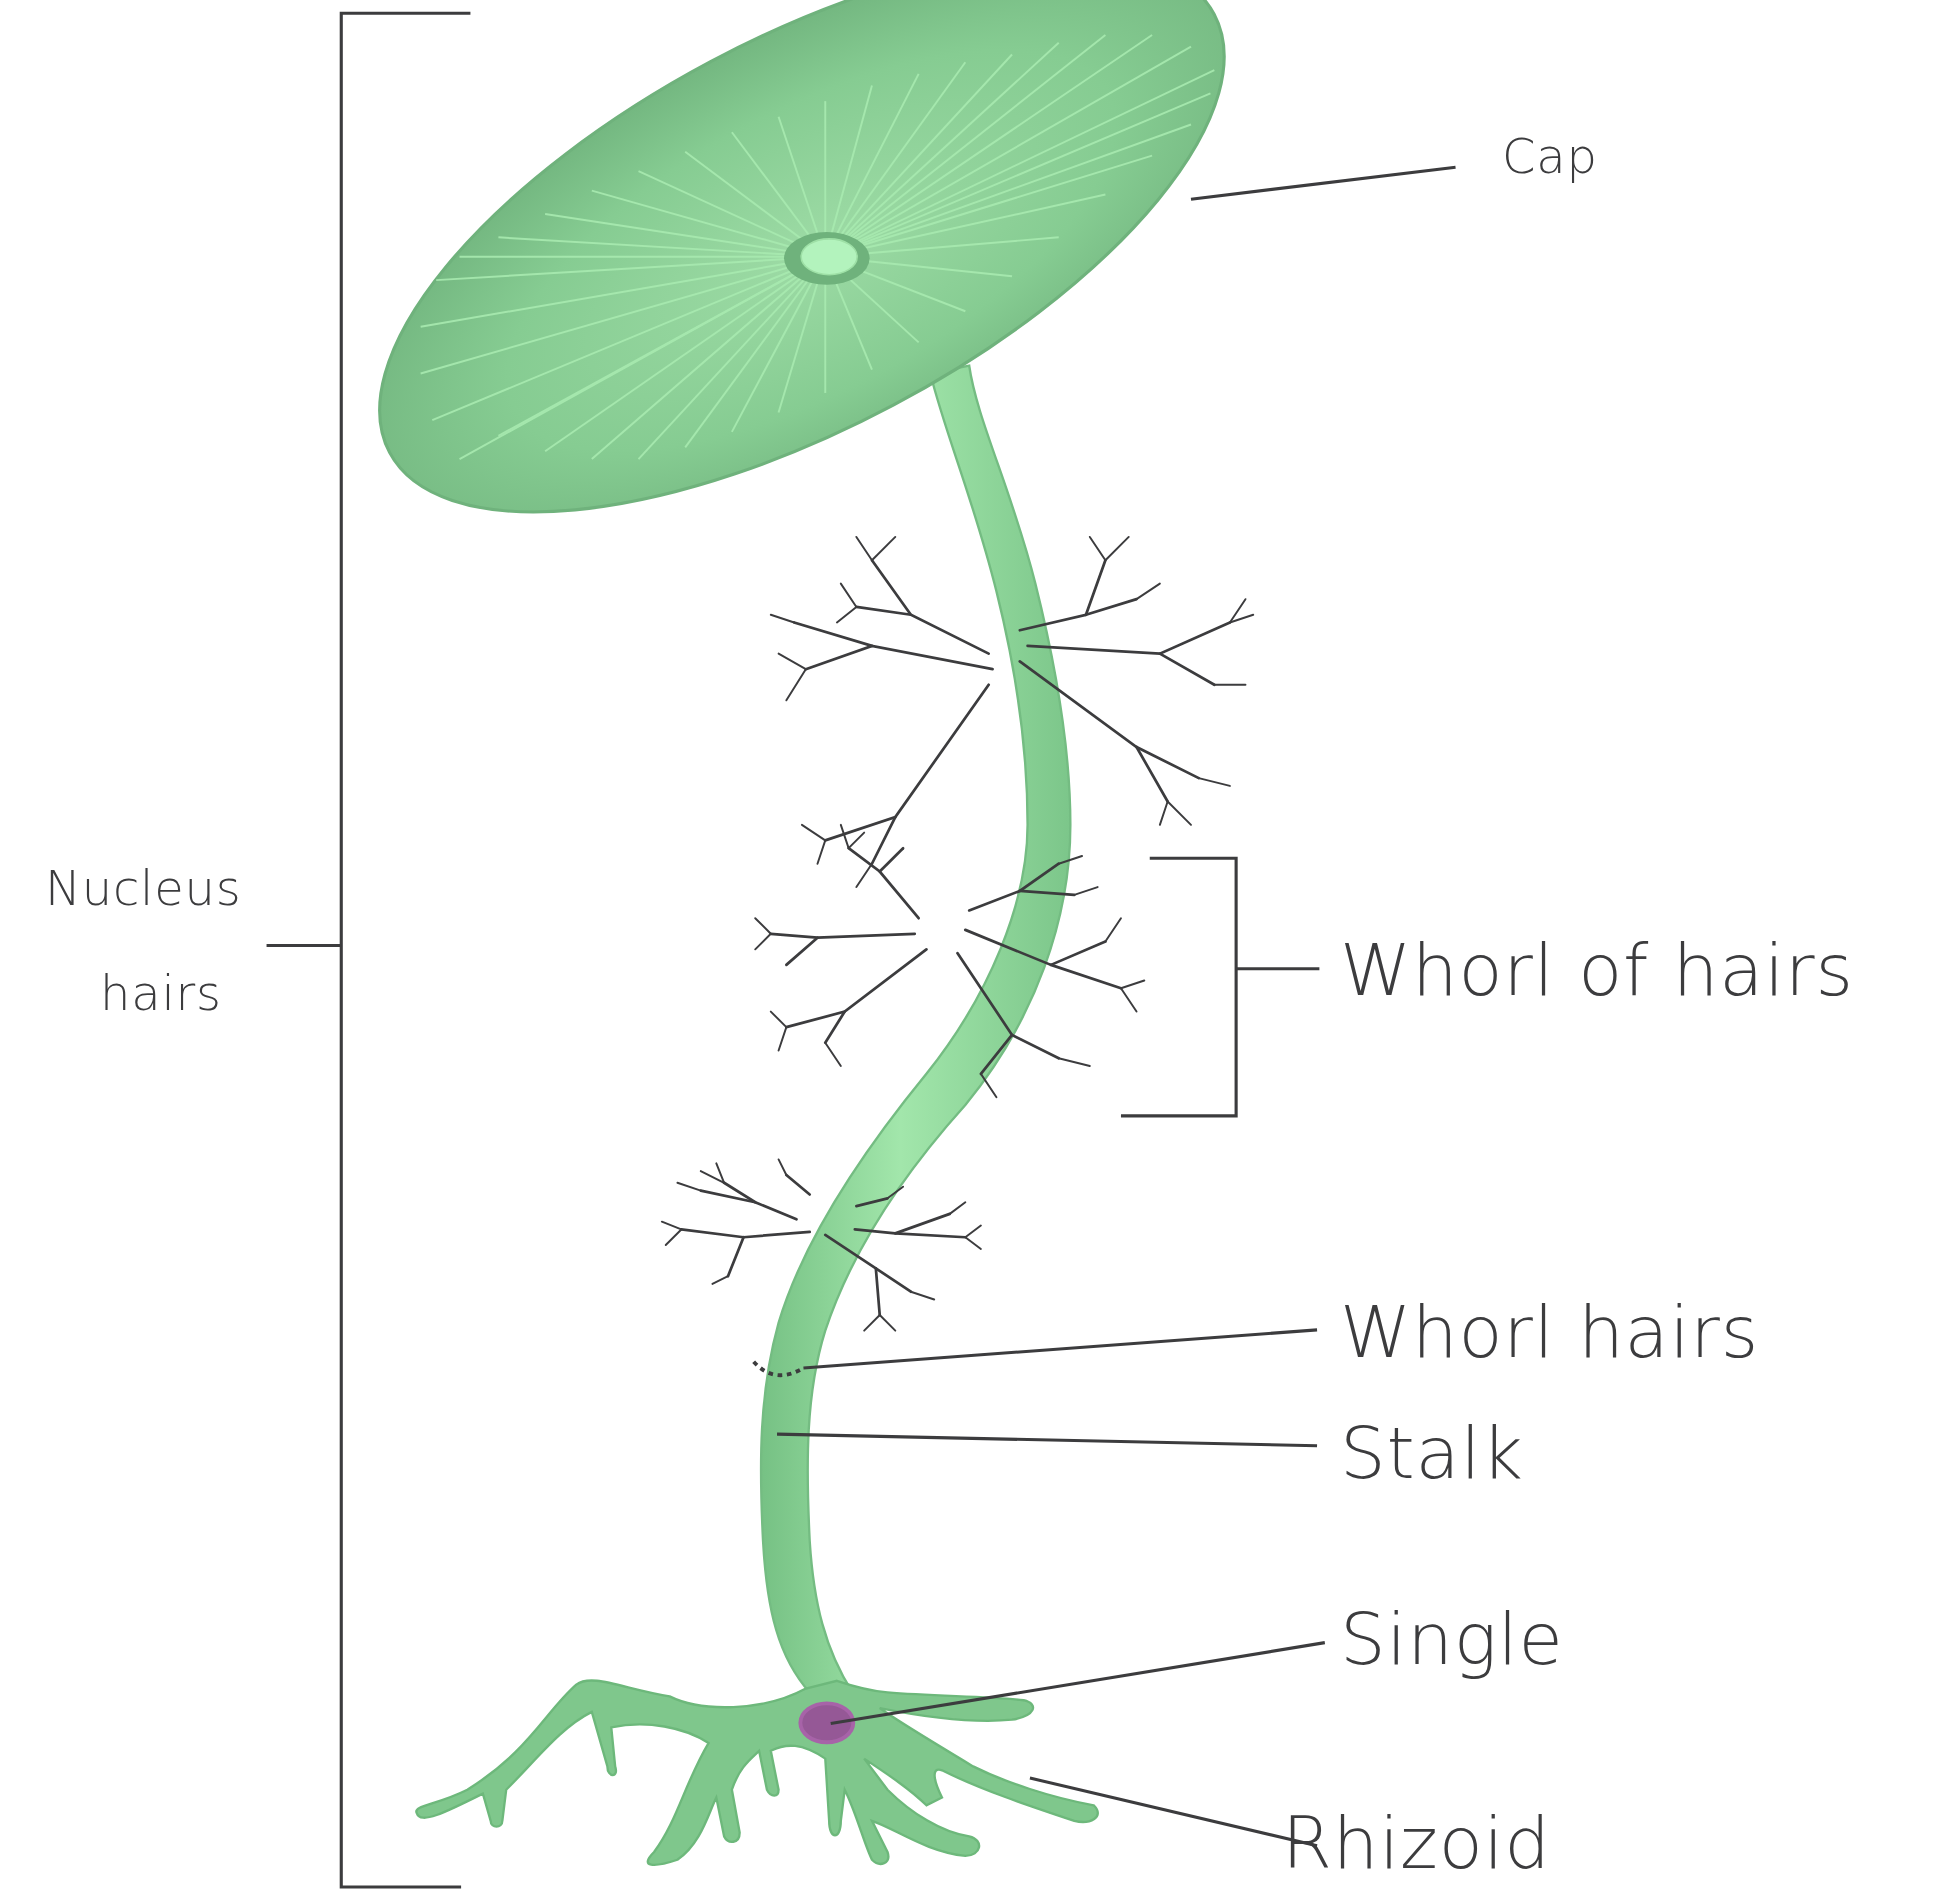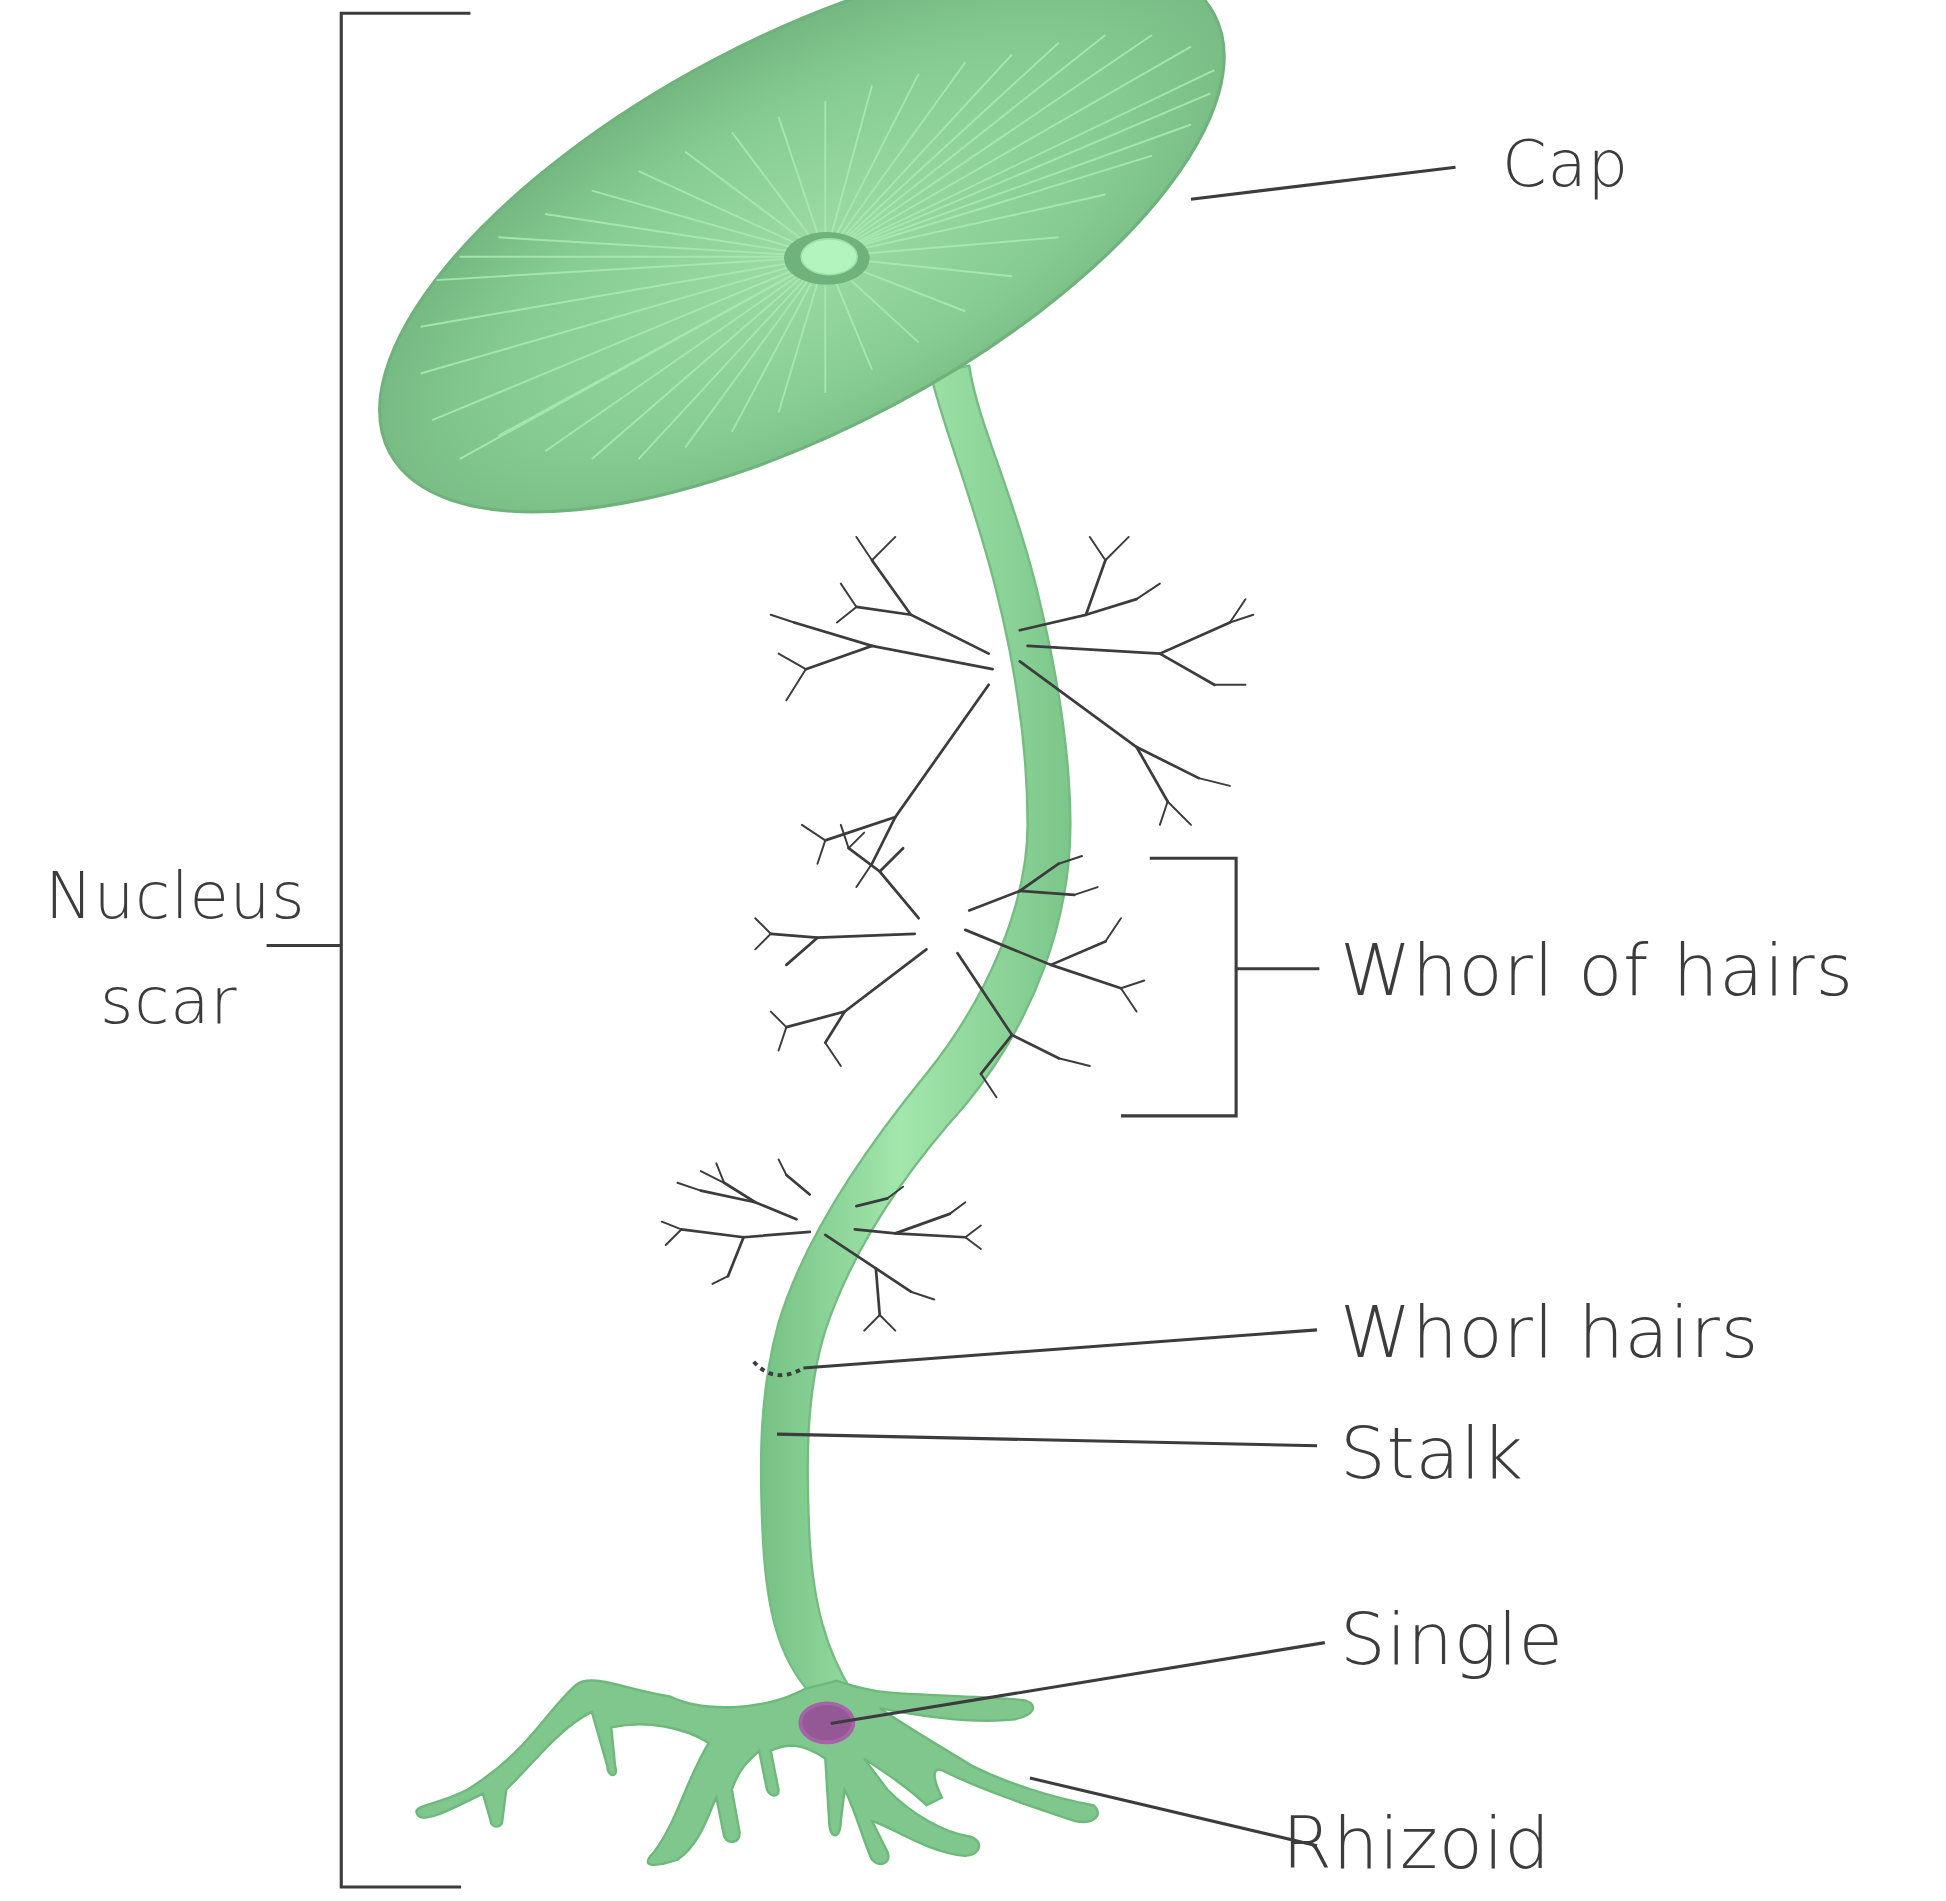--- a/index.html
+++ b/index.html
@@ -2,21 +2,21 @@
 <html style="font-size:12.5px"><head>
 <meta charset="utf-8">
 <style>
   html, body { margin: 0; padding: 0; background: #ffffff; }
   body { width: 1947px; height: 1901px; position: relative; overflow: hidden;
          font-family: "DejaVu Sans", sans-serif; }
   #diagram { position: absolute; left: 0; top: 0; }
   .lbl { position: absolute; color: #3c3c3e; font-family: "DejaVu Sans", sans-serif;
          font-weight: 300; letter-spacing: 0.8px; line-height: 1; white-space: nowrap; }
   .lbl-big { font-size: 72px; }
-  .lbl-mid { font-size: 64px; }
+  .lbl-mid { font-size: 48px; }
 </style>
 </head>
 <body>
 
 <svg id="diagram" width="1947" height="1901" viewBox="0 0 2501 2443" xmlns="http://www.w3.org/2000/svg">
   <defs>
     <radialGradient id="capGrad" cx="0.5" cy="0.55" r="0.6">
       <stop offset="0" stop-color="#9ddba5"></stop>
       <stop offset="0.6" stop-color="#86cc92"></stop>
       <stop offset="1" stop-color="#6fb27c"></stop>
@@ -218,19 +218,19 @@
            C1330,2205 1335,2190 1315,2185 C1270,2180 1200,2180 1140,2175 C1110,2172 1090,2165 1075,2160 Z" fill="#7fc78c" stroke="#6db87b" stroke-width="3"></path>
 
   <ellipse cx="1062" cy="2214" rx="34" ry="25" fill="#955896" stroke="#a763a8" stroke-width="5"></ellipse>
   <line x1="1067" y1="2215" x2="1702" y2="2111" stroke="#3c3c3e" stroke-width="4"></line>
 
   <line x1="1323" y1="2285" x2="1692" y2="2372" stroke="#3c3c3e" stroke-width="4"></line>
 </svg>
 
 <div class="lbl lbl-mid" style="left:1502px; top:132px;">Cap</div>
 <div class="lbl lbl-mid" style="left:45px; top:864px;">Nucleus</div>
-<div class="lbl lbl-mid" style="left:100px; top:969px;">scar</div>
+<div class="lbl lbl-mid" style="left:100px; top:969px;">hairs</div>
 <div class="lbl lbl-big" style="left:1340px; top:934px;">Whorl of hairs</div>
 <div class="lbl lbl-big" style="left:1340px; top:1296px;">Whorl hairs</div>
 <div class="lbl lbl-big" style="left:1340px; top:1417px;">Stalk</div>
 <div class="lbl lbl-big" style="left:1340px; top:1603px;">Single</div>
 <div class="lbl lbl-big" style="left:1282px; top:1807px;">Rhizoid</div>
 
 
 </body></html>

